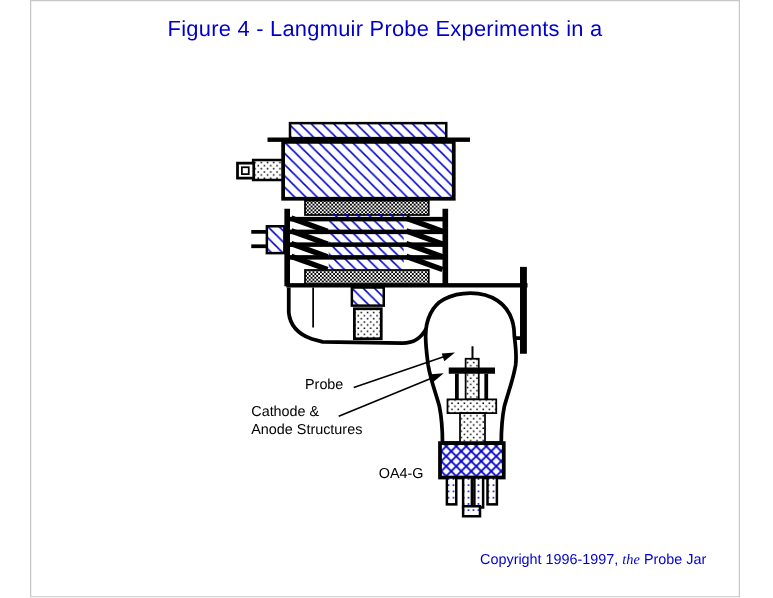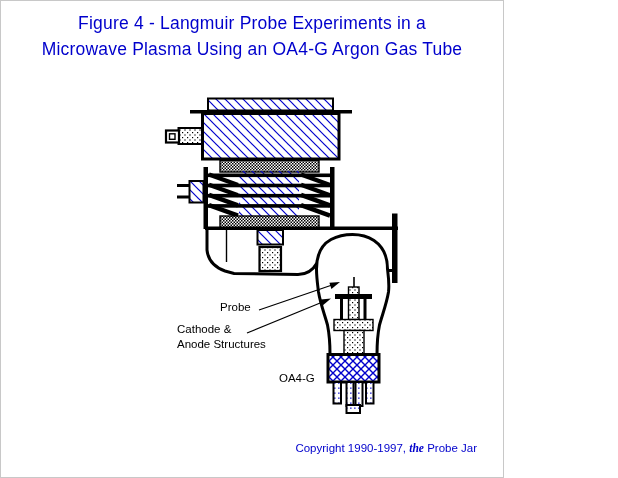--- a/index.html
+++ b/index.html
@@ -1,45 +1,44 @@
 <!DOCTYPE html>
 <html style="--accent: #0000cc; --hatch: #0000cc; --bg: #ffffff; --frame-border: #c8c8c8;"><head>
 <meta charset="utf-8">
 <style>
   html,body{margin:0;padding:0;background:#fff;}
   #frame{
-    position:relative;width:504px;height:478px;background:var(--bg,#fff);
+    position:relative;width:568px;height:478px;background:var(--bg,#fff);
     border:1px solid var(--frame-border,#c8c8c8);box-sizing:border-box;
-    font-family:"Liberation Sans","DejaVu Sans",sans-serif;overflow:hidden;
+    font-family:"Liberation Sans","DejaVu Sans",sans-serif;overflow:hidden;margin-left:24px;
   }
   #title{
     position:absolute;top:9px;left:0;width:100%;text-align:center;
     color:var(--accent,#0000cc);font-size:17.5px;line-height:26px;font-weight:400;
     letter-spacing:0.2px;
   }
   #copyright{
     position:absolute;right:26px;top:441px;color:var(--accent,#0000cc);
     font-size:11.5px;white-space:nowrap;
   }
   #copyright .the{
-    font-family:"Liberation Serif","DejaVu Serif",serif;font-style:italic;font-weight:bold;
+    font-family:"Liberation Serif","DejaVu Serif",serif;font-style:italic;
   }
   svg{position:absolute;left:0;top:0;}
   svg text{
     font-family:"Liberation Sans","DejaVu Sans",sans-serif;font-size:11.5px;fill:#000;
   }
 </style>
 </head>
 <body>
 
 <div id="frame">
 
   <div id="title">
     <div>Figure 4 - Langmuir Probe Experiments in a</div>
-    <div>Microwave Plasma Using an OA4-G Argon Gas Tube</div>
   </div>
 
   <svg width="618" height="478" viewBox="0 0 618 478">
     <defs>
 
       <pattern id="hb" width="9" height="9" patternUnits="userSpaceOnUse">
         <path d="M-2,-2 L11,11" style="stroke:var(--hatch,#0000cc)" stroke-width="1.2" fill="none"></path>
         <path d="M-2,7 L2,11" style="stroke:var(--hatch,#0000cc)" stroke-width="1.2" fill="none"></path>
         <path d="M7,-2 L11,2" style="stroke:var(--hatch,#0000cc)" stroke-width="1.2" fill="none"></path>
       </pattern>
@@ -166,16 +165,16 @@
 
     <g>
       <text x="219" y="310">Probe</text>
       <text x="176" y="332">Cathode &amp;</text>
       <text x="176" y="346.5">Anode Structures</text>
       <text x="278" y="381">OA4-G</text>
     </g>
   </svg>
 
   <div id="copyright">
-    <span>Copyright 1990-1997, </span><span class="the">the</span><span> Probe Jar</span>
+    <span>Copyright 1996-1997, </span><span class="the">the</span><span> Probe Jar</span>
   </div>
 
 </div>
 
 </body></html>

